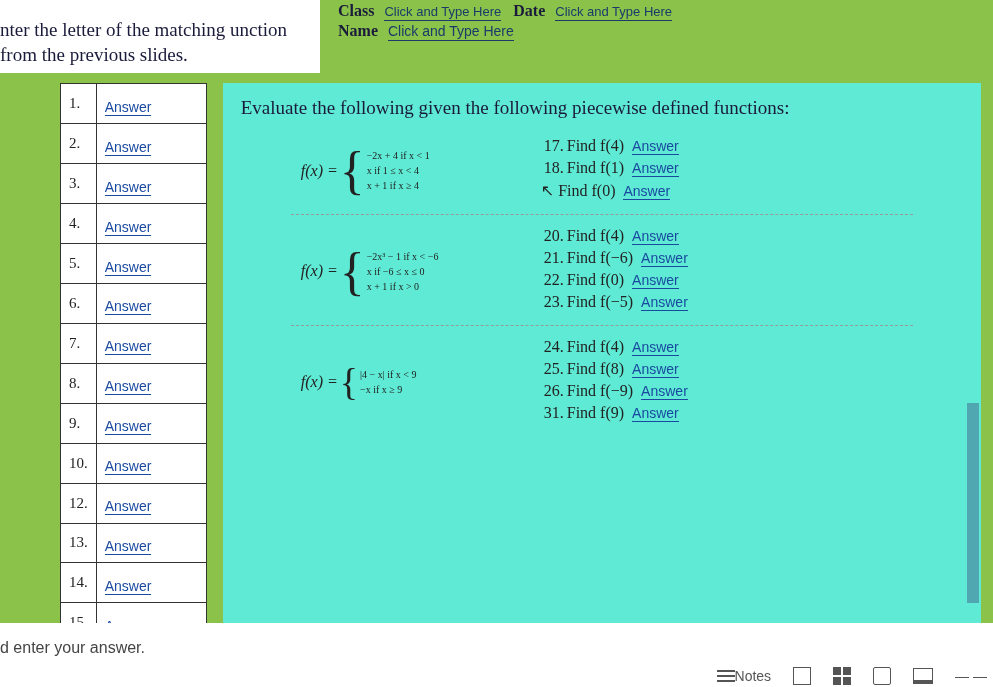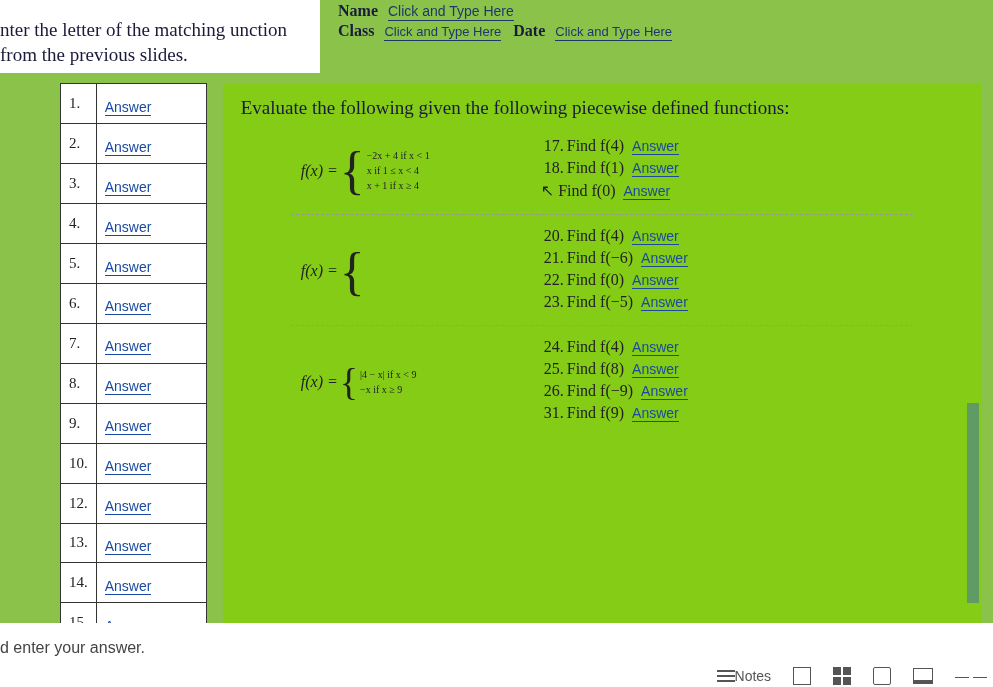--- a/index.html
+++ b/index.html
@@ -73,21 +73,21 @@
     width: 110px;
     padding-top: 10px;
   }
   .answer-link {
     color: #1a4aa0;
     border-bottom: 1.5px solid #1a4aa0;
     font-size: 14px;
     cursor: text;
   }
   .worksheet {
-    background: #84cc16;
+    background: #5eead4;
     flex: 1;
     padding: 14px 18px 10px 18px;
     position: relative;
     height: 560px;
   }
   .ws-title {
     font-family: 'Comic Sans MS', cursive;
     color: #1a1a3a;
     font-size: 19px;
     margin-bottom: 18px;
@@ -180,28 +180,28 @@
   .tool-lines span { height:2px; background:#555; }
   .tool-screen { width:20px;height:16px;border:1.5px solid #555;border-bottom-width:4px;}
 </style>
 </head>
 <body>
 
 <div class="top-area">
   <div class="instruction-box">nter the letter of the matching unction from the previous slides.</div>
   <div class="header-fields">
     <div class="header-row">
-      <span class="field-label">Name</span>
-      <span class="field-value">Click and Type Here</span>
-    </div>
-    <div class="header-row">
       <span class="field-label">Class</span>
       <span class="field-value2">Click and Type Here</span>
       <span class="field-label" style="margin-left:8px">Date</span>
       <span class="field-value2">Click and Type Here</span>
+    </div>
+    <div class="header-row">
+      <span class="field-label">Name</span>
+      <span class="field-value">Click and Type Here</span>
     </div>
   </div>
 </div>
 
 <div class="main-row">
   <table class="answer-table">
     <tbody id="tbody">
         <tr>
           <td class="num">1.</td>
           <td class="ans"><span class="answer-link">Answer</span></td>
@@ -279,20 +279,25 @@
         <div class="qrow"><span class="qnum">18.</span><span class="qtext">Find f(1)</span><span class="qans">Answer</span></div>
         <div class="qrow"><span>↖</span> <span class="qtext">Find f(0)</span><span class="qans">Answer</span></div>
       </div>
     </div>
     <hr class="divider">
 
     <div class="ws-block">
       <div class="func-def">
         <span>f(x) =</span>
         <span class="brace">{</span>
+        <span class="pieces">
+          <span>−2x³ − 1 if  x &lt; −6</span><br>
+          <span>x          if  −6 ≤ x ≤ 0</span><br>
+          <span>x + 1    if  x &gt; 0</span>
+        </span>
       </div>
       <div class="questions">
         <div class="qrow"><span class="qnum">20.</span><span class="qtext">Find f(4)</span><span class="qans">Answer</span></div>
         <div class="qrow"><span class="qnum">21.</span><span class="qtext">Find f(−6)</span><span class="qans">Answer</span></div>
         <div class="qrow"><span class="qnum">22.</span><span class="qtext">Find f(0)</span><span class="qans">Answer</span></div>
         <div class="qrow"><span class="qnum">23.</span><span class="qtext">Find f(−5)</span><span class="qans">Answer</span></div>
       </div>
     </div>
     <hr class="divider">
 

